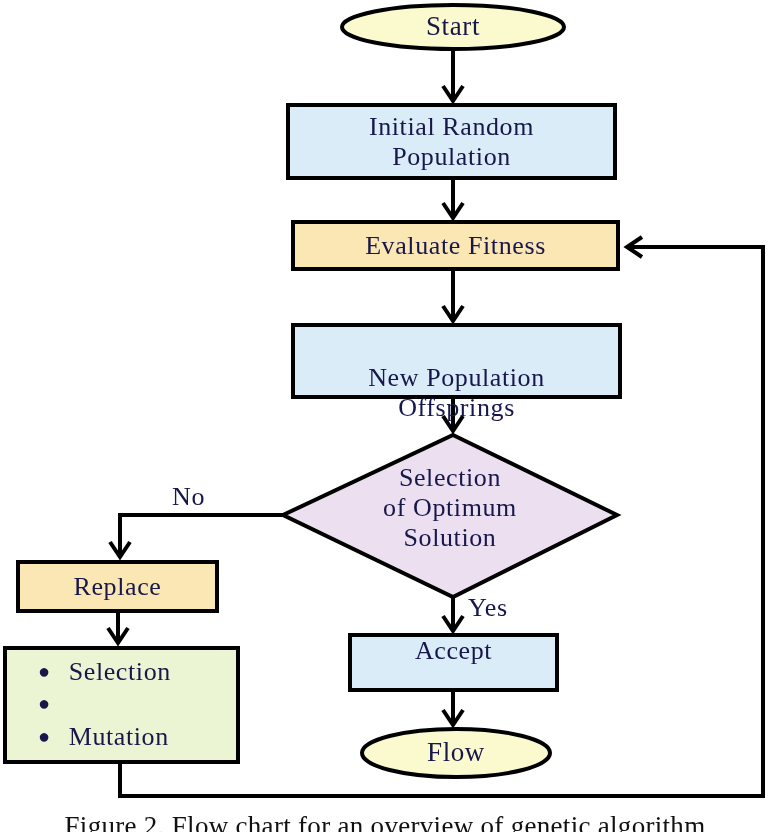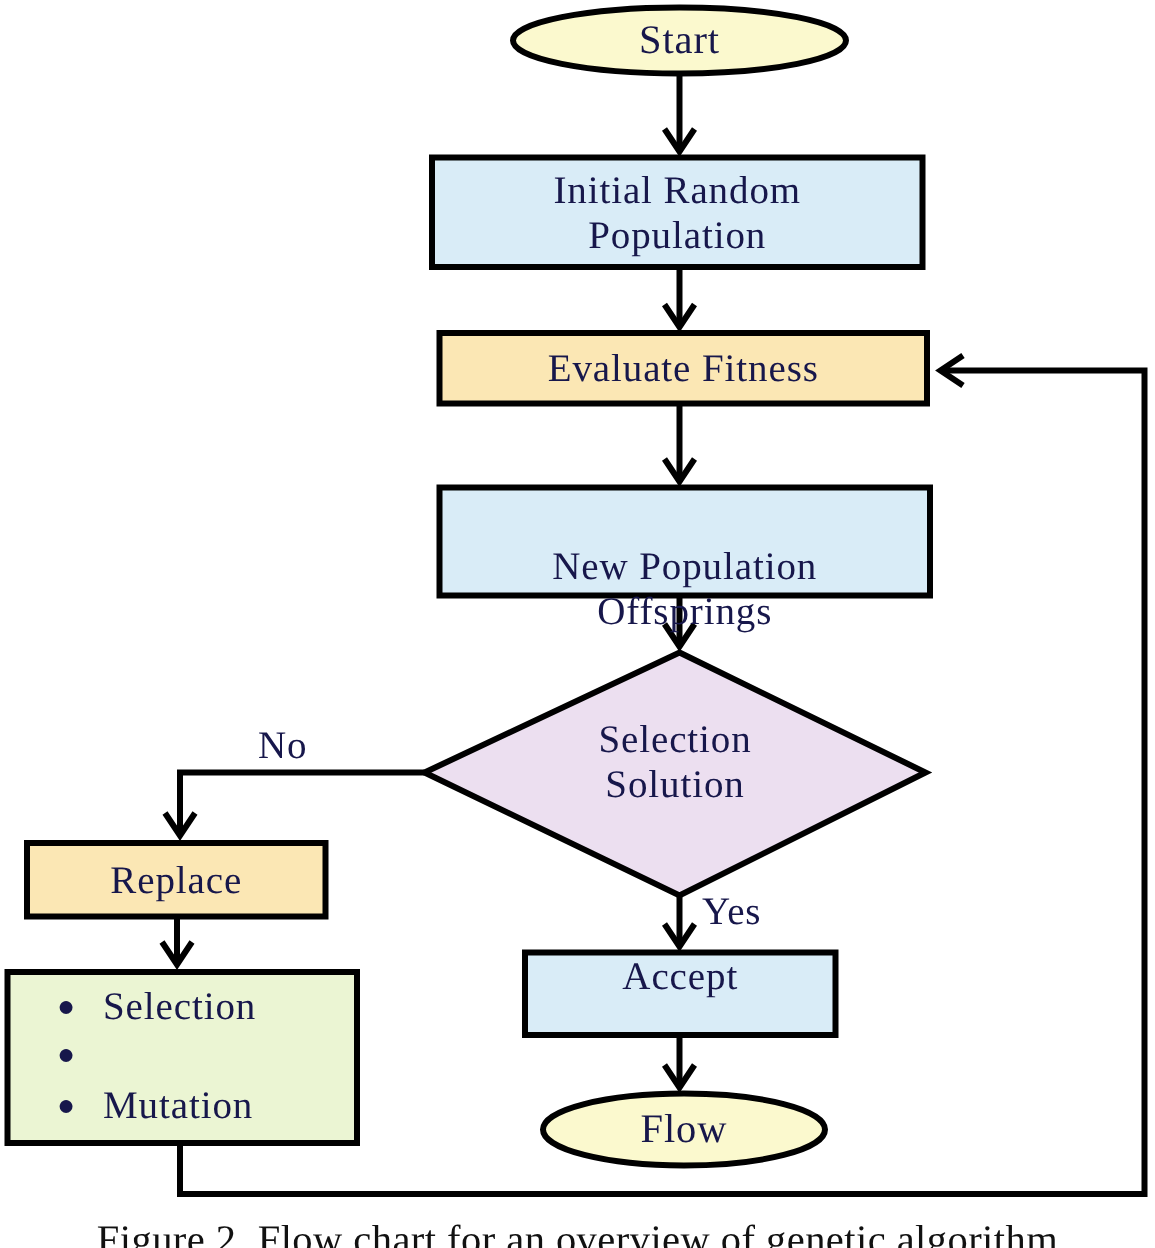--- a/index.html
+++ b/index.html
@@ -74,20 +74,21 @@
     <span>Evaluate Fitness</span>
   </div>
 
   <div class="lbl" style="left:293px;top:325px;width:327px;height:72px;margin-top:32px;">
     <span>New Population</span>
     <span>Offsprings</span>
   </div>
 
   <div class="lbl" style="left:330px;top:466px;width:240px;height:84px;">
     <span>Selection</span>
+    <span>of Optimum</span>
     <span>Solution</span>
   </div>
 
   <div class="lbl" style="left:18px;top:562px;width:199px;height:49px;font-family:Liberation Serif, serif;">
     <span>Replace</span>
   </div>
 
   <div class="bullets" style="left:38px;top:656px;width:200px;height:98px;">
     <div class="bullet-row">
       <span class="bullet-glyph">●</span>

